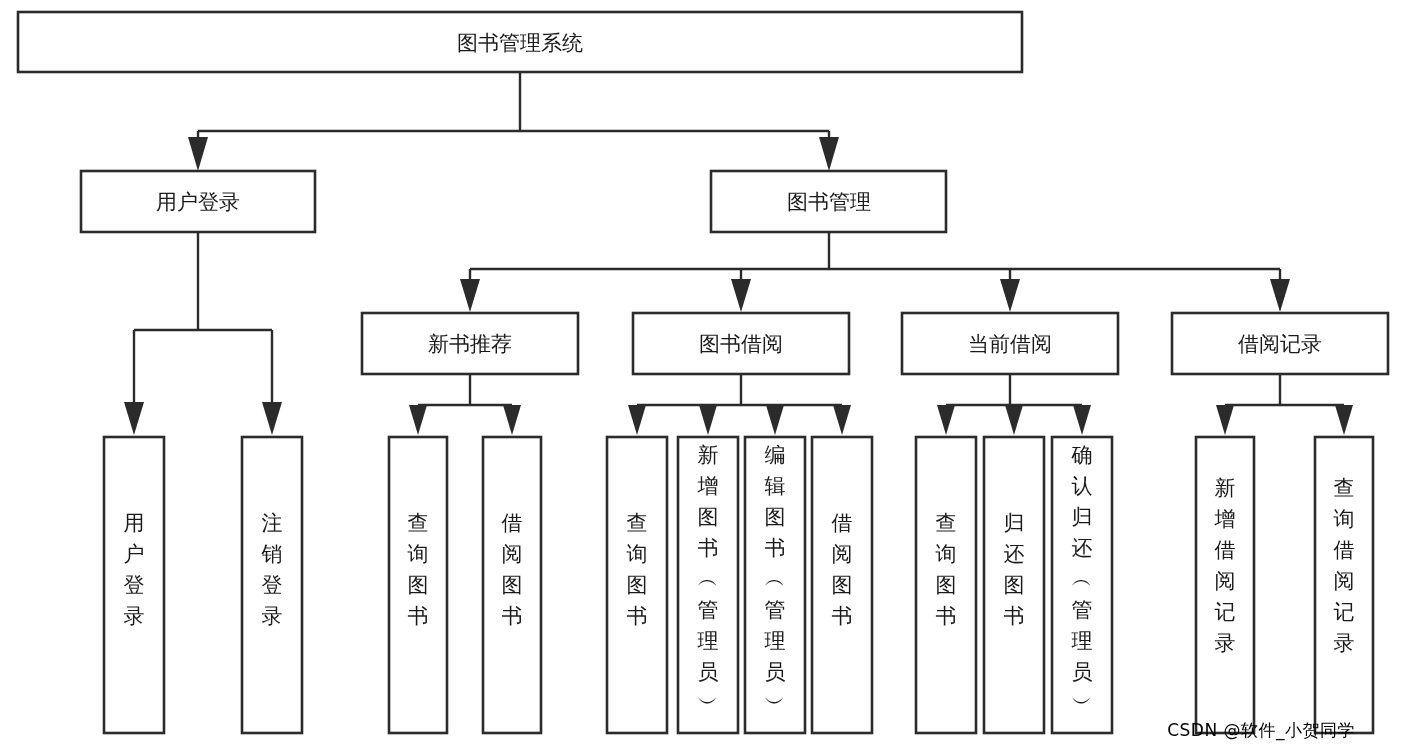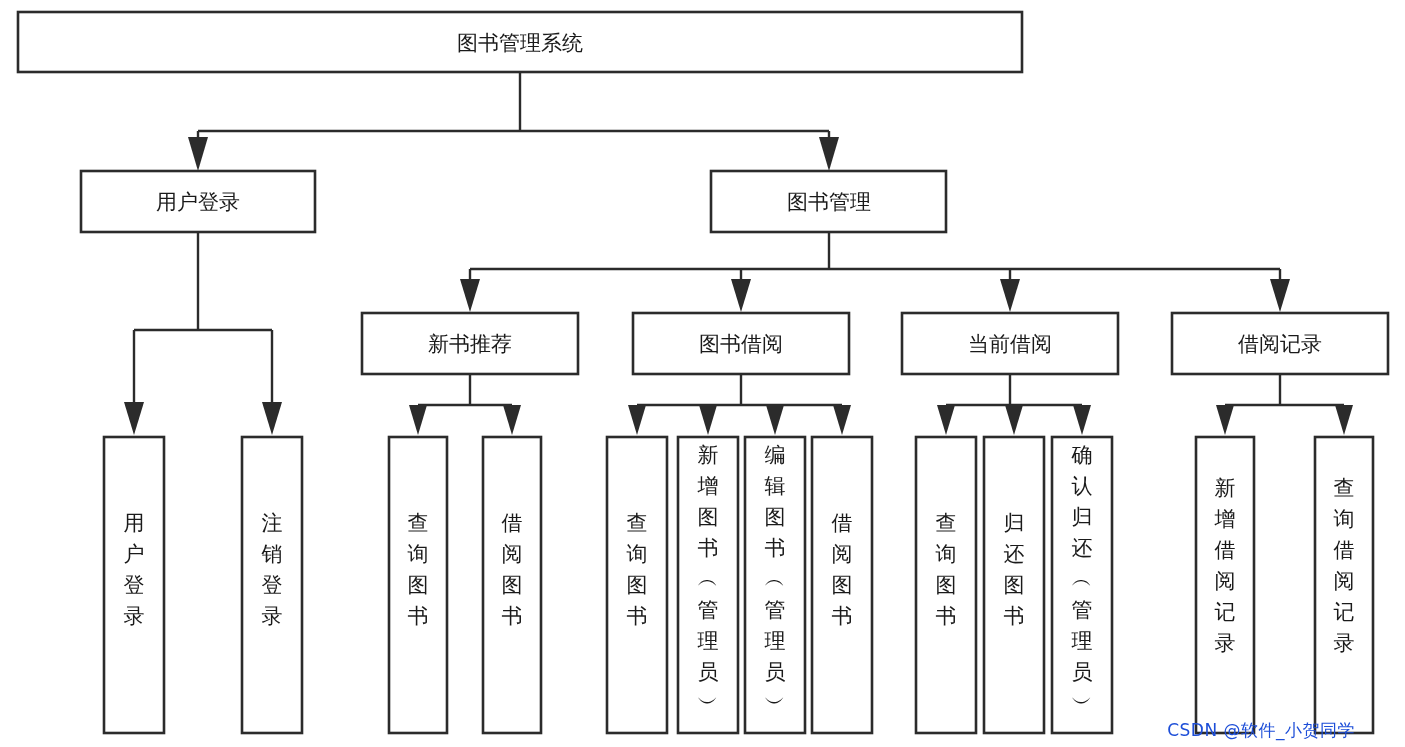--- a/index.html
+++ b/index.html
@@ -54,21 +54,21 @@
     font-family: "DejaVu Sans", "Liberation Sans", sans-serif;
     font-size: 21px;
     text-anchor: middle;
   }
   .watermark {
     position: absolute;
     right: 8px;
     bottom: 5px;
     font-family: "DejaVu Sans", "Liberation Sans", sans-serif;
     font-size: 17px;
-    color: #1d4ed8;
+    color: #000000;
     letter-spacing: 0.5px;
     white-space: nowrap;
     user-select: none;
   }
 </style>
 </head>
 <body>
 
 <div id="diagram-root">
 

